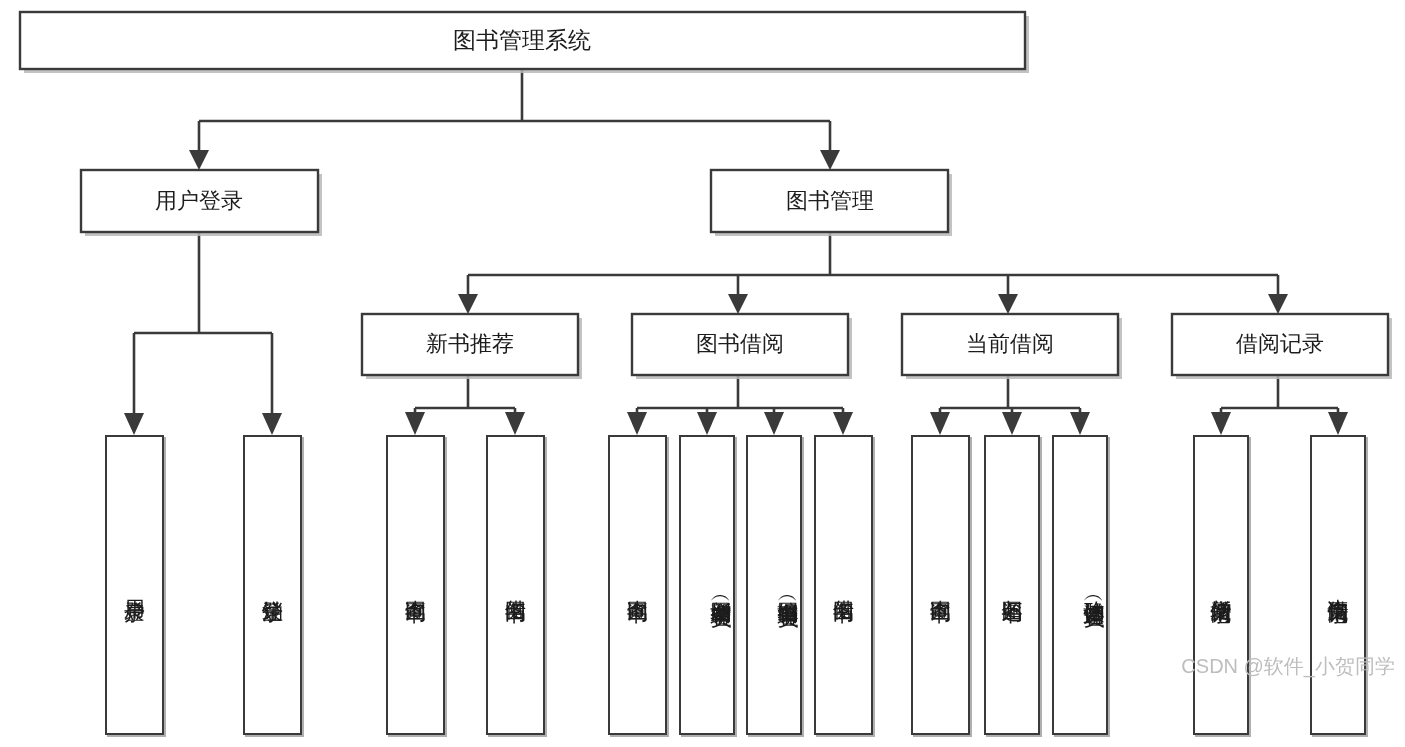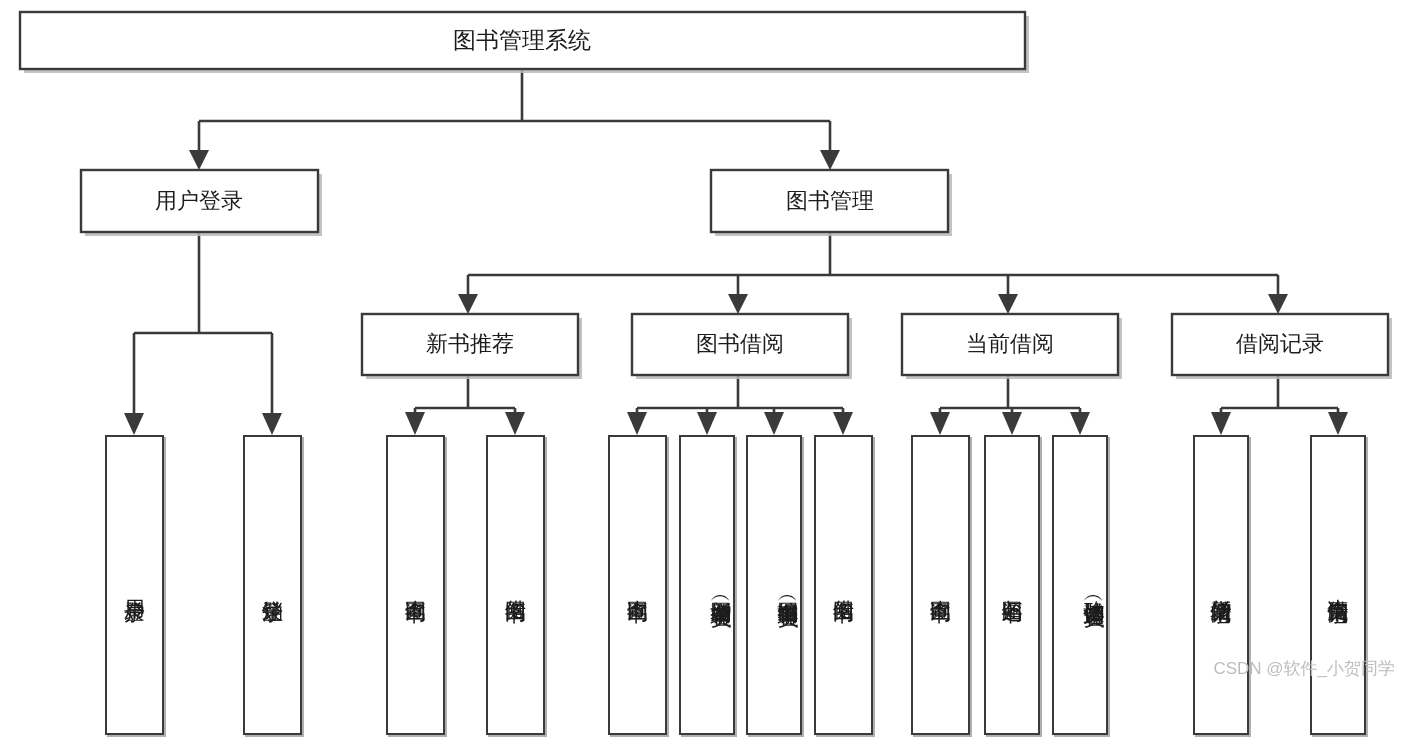--- a/index.html
+++ b/index.html
@@ -88,21 +88,21 @@
   }
   .leaf-text.top-align {
     align-items: flex-start;
     padding-top: 6px;
   }
   .watermark {
     position: absolute;
     right: 10px;
     bottom: 4px;
     font-family: "Liberation Sans", "DejaVu Sans", sans-serif;
-    font-size: 17px;
+    font-size: 20px;
     color: #bdbdbd;
     white-space: nowrap;
     user-select: none;
   }
 </style>
 </head>
 <body>
 
 <div id="diagram-root">
 

